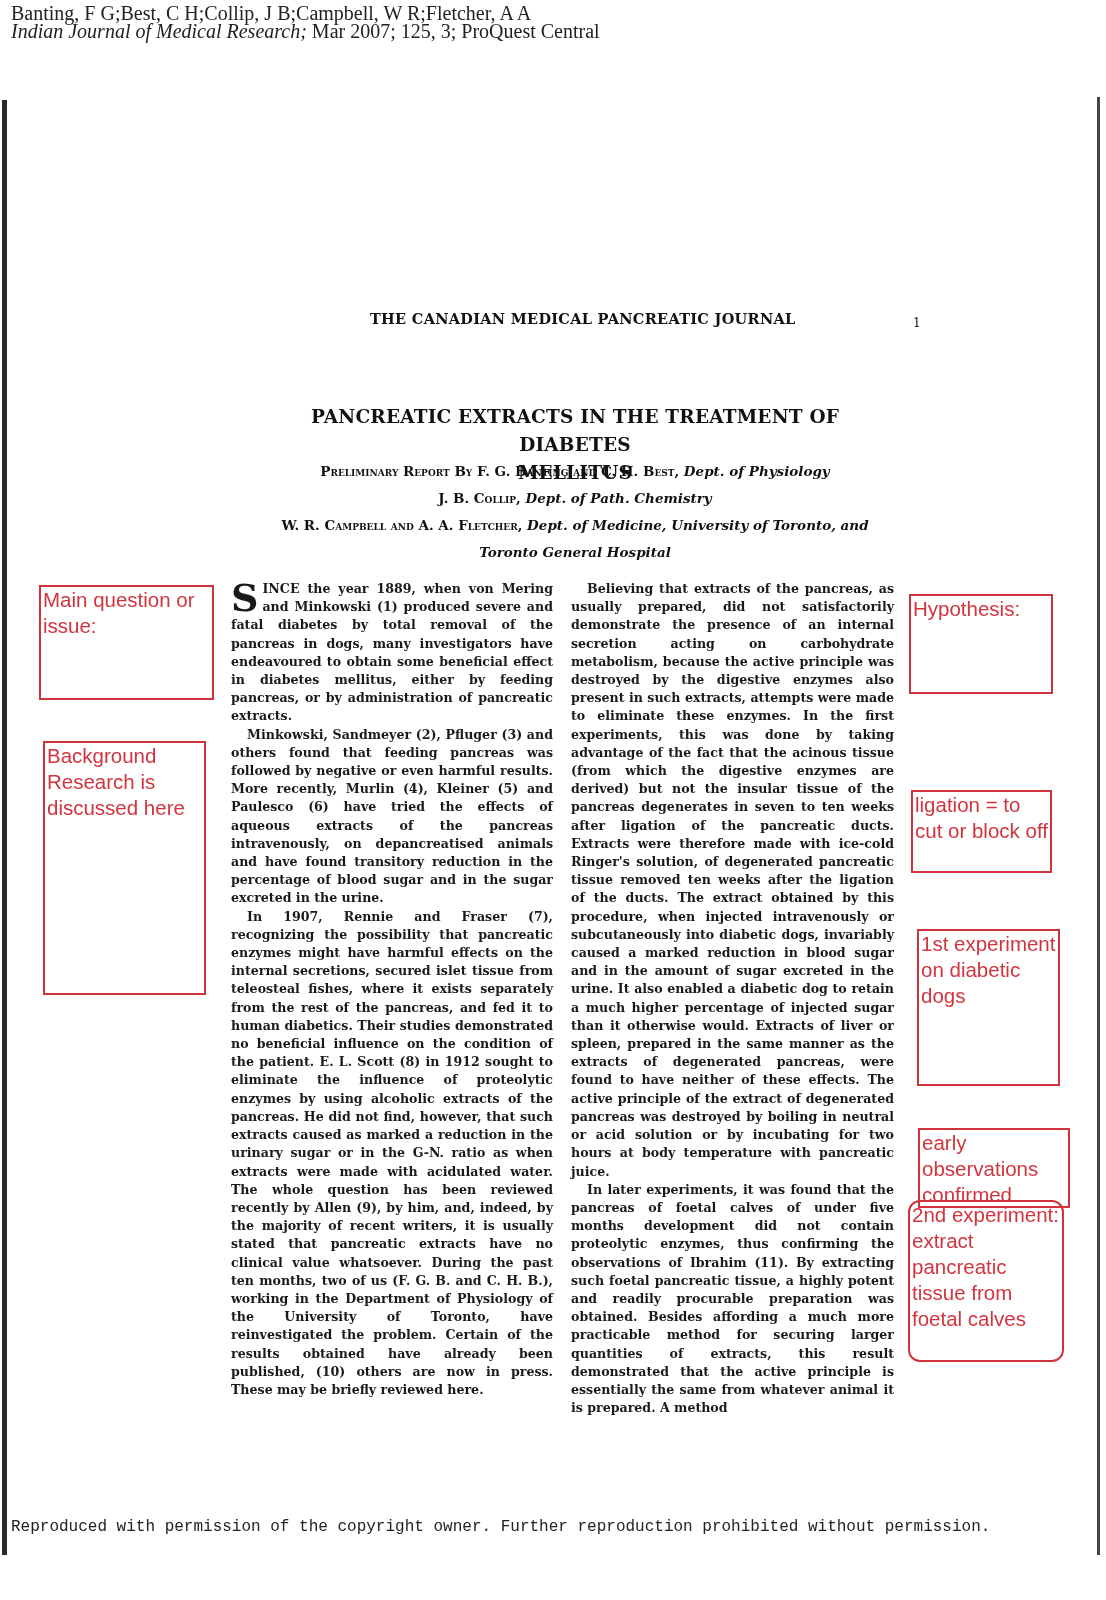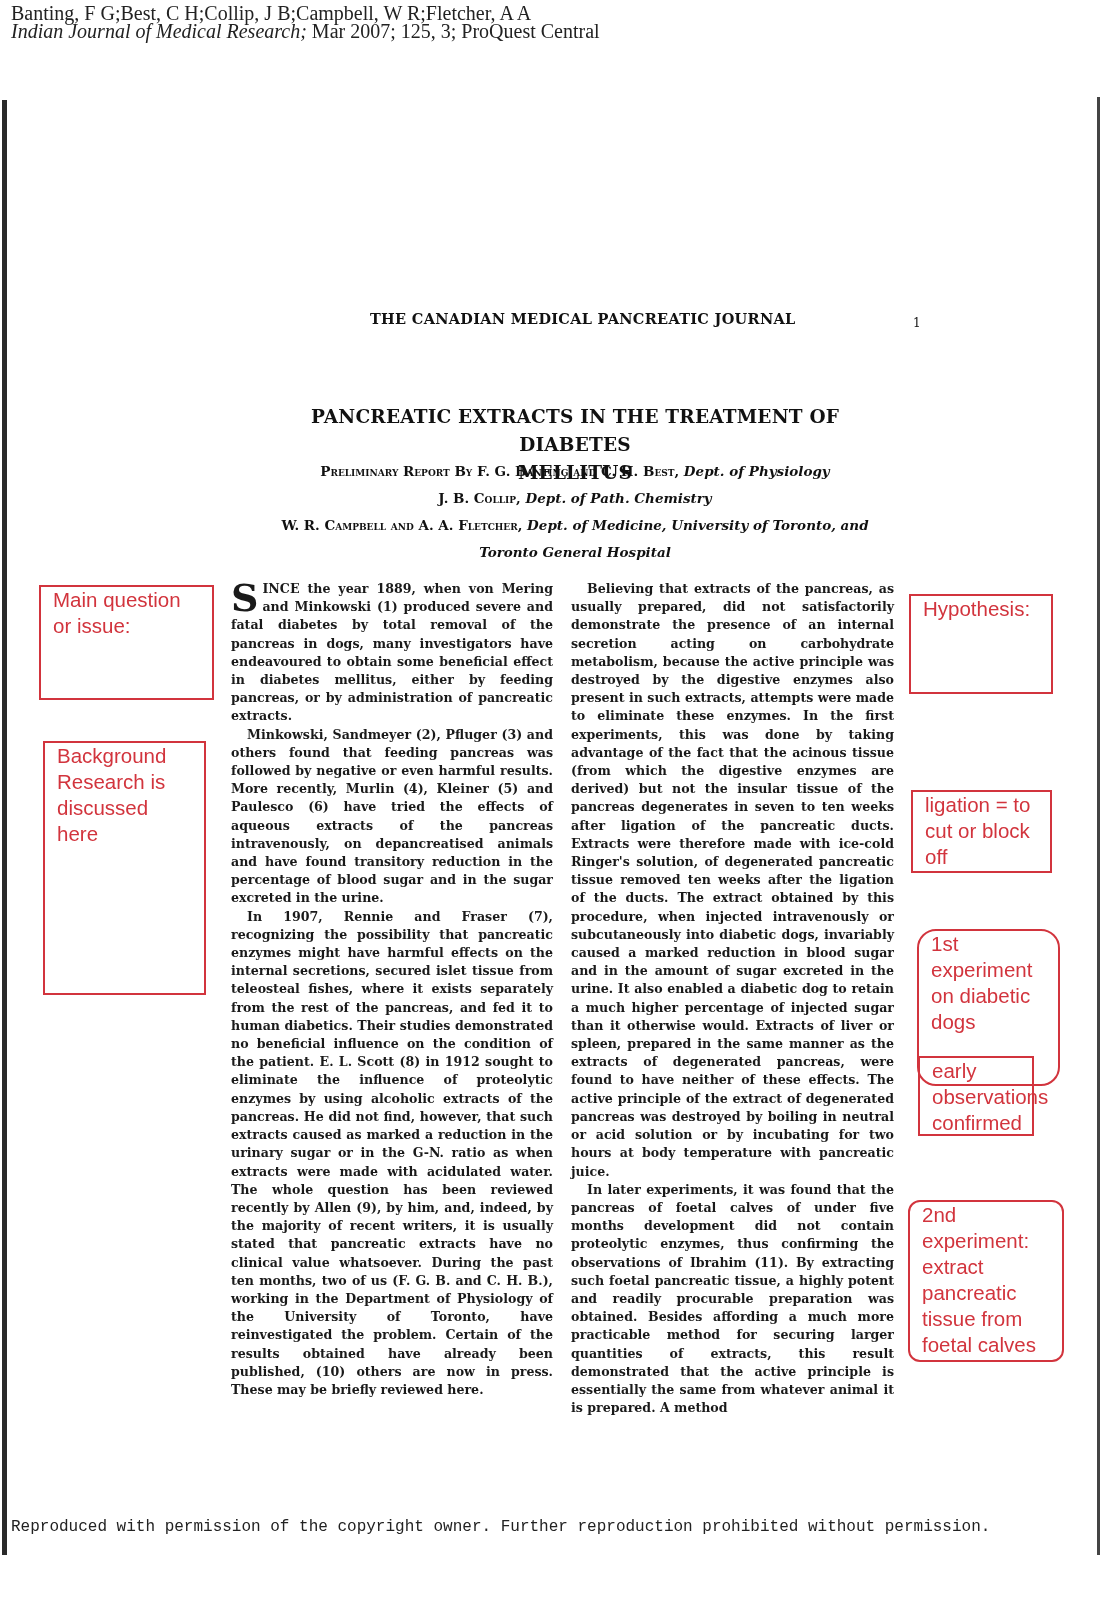--- a/index.html
+++ b/index.html
@@ -13,21 +13,21 @@
   .journal { position:absolute; left:370px; top:310px; font-family:"DejaVu Serif", serif; font-size:14.5px; font-weight:bold; letter-spacing:0.3px; }
   .pageno { position:absolute; left:913px; top:316px; font-family:"DejaVu Serif", serif; font-size:12px; }
   .title { position:absolute; left:260px; top:403px; width:630px; text-align:center; font-family:"DejaVu Serif", serif; font-size:18.5px; font-weight:bold; line-height:28px; letter-spacing:0.2px; }
   .byline { position:absolute; left:250px; width:650px; text-align:center; font-family:"DejaVu Serif", serif; font-size:13.5px; font-weight:bold; }
   .byline i { font-style:italic; font-weight:bold; }
   .sc { font-variant:small-caps; }
   .col { position:absolute; font-family:"DejaVu Serif", serif; font-size:12.6px; font-weight:bold; line-height:18.2px; text-align:justify; color:#1a1a1a; }
   .col p { margin:0; text-indent:16px; }
   .col p.first { text-indent:0; }
   .dropcap { float:left; font-size:38px; line-height:32px; margin:2px 4px 0 0; font-weight:bold; }
-  .note { position:absolute; border:2px solid #d2343d; color:#d2343d; font-family:"Liberation Sans", sans-serif; font-size:20.5px; line-height:26px; padding:0 12px; box-sizing:border-box; }
+  .note { position:absolute; border:2px solid #d2343d; color:#d2343d; font-family:"Liberation Sans", sans-serif; font-size:20.5px; line-height:26px; padding:0 2px; box-sizing:border-box; }
   .footer { position:absolute; left:11px; top:1518px; font-family:Liberation Mono, monospace; font-size:16px; color:#222; }
 </style>
 </head>
 <body>
 
 <div class="hdr">
   <div class="l">Banting, F G;Best, C H;Collip, J B;Campbell, W R;Fletcher, A A</div>
   <div class="l"><i>Indian Journal of Medical Research;</i><span> Mar 2007; 125, 3; ProQuest Central</span></div>
 </div>
 
@@ -55,17 +55,17 @@
 
 <div class="col" style="left:571px; top:580px; width:323px;">
   <p>Believing that extracts of the pancreas, as usually prepared, did not satisfactorily demonstrate the presence of an internal secretion acting on carbohydrate metabolism, because the active principle was destroyed by the digestive enzymes also present in such extracts, attempts were made to eliminate these enzymes. In the first experiments, this was done by taking advantage of the fact that the acinous tissue (from which the digestive enzymes are derived) but not the insular tissue of the pancreas degenerates in seven to ten weeks after ligation of the pancreatic ducts. Extracts were therefore made with ice-cold Ringer's solution, of degenerated pancreatic tissue removed ten weeks after the ligation of the ducts. The extract obtained by this procedure, when injected intravenously or subcutaneously into diabetic dogs, invariably caused a marked reduction in blood sugar and in the amount of sugar excreted in the urine. It also enabled a diabetic dog to retain a much higher percentage of injected sugar than it otherwise would. Extracts of liver or spleen, prepared in the same manner as the extracts of degenerated pancreas, were found to have neither of these effects. The active principle of the extract of degenerated pancreas was destroyed by boiling in neutral or acid solution or by incubating for two hours at body temperature with pancreatic juice.</p>
   <p>In later experiments, it was found that the pancreas of foetal calves of under five months development did not contain proteolytic enzymes, thus confirming the observations of Ibrahim (11). By extracting such foetal pancreatic tissue, a highly potent and readily procurable preparation was obtained. Besides affording a much more practicable method for securing larger quantities of extracts, this result demonstrated that the active principle is essentially the same from whatever animal it is prepared. A method</p>
 </div>
 
 <div class="note" style="left:39px; top:585px; width:175px; height:115px;">Main question or issue:</div>
 <div class="note" style="left:43px; top:741px; width:163px; height:254px;">Background Research is discussed here</div>
 <div class="note" style="left:909px; top:594px; width:144px; height:100px;">Hypothesis:</div>
 <div class="note" style="left:911px; top:790px; width:141px; height:83px;">ligation = to cut or block off</div>
-<div class="note" style="left:917px; top:929px; width:143px; height:157px;border-radius:19px;">1st experiment on diabetic dogs</div>
-<div class="note" style="left:918px; top:1056px; width:116px; height:80px;">early observations confirmed</div>
+<div class="note" style="left:917px; top:929px; width:143px; height:157px;">1st experiment on diabetic dogs</div>
+<div class="note" style="left:918px; top:1128px; width:152px; height:80px;">early observations confirmed</div>
 <div class="note" style="left:908px; top:1200px; width:156px; height:162px;border-radius:12px;">2nd experiment: extract pancreatic tissue from foetal calves</div>
 
 <div class="footer">Reproduced with permission of the copyright owner.  Further reproduction prohibited without permission.</div>
 
 </body></html>

